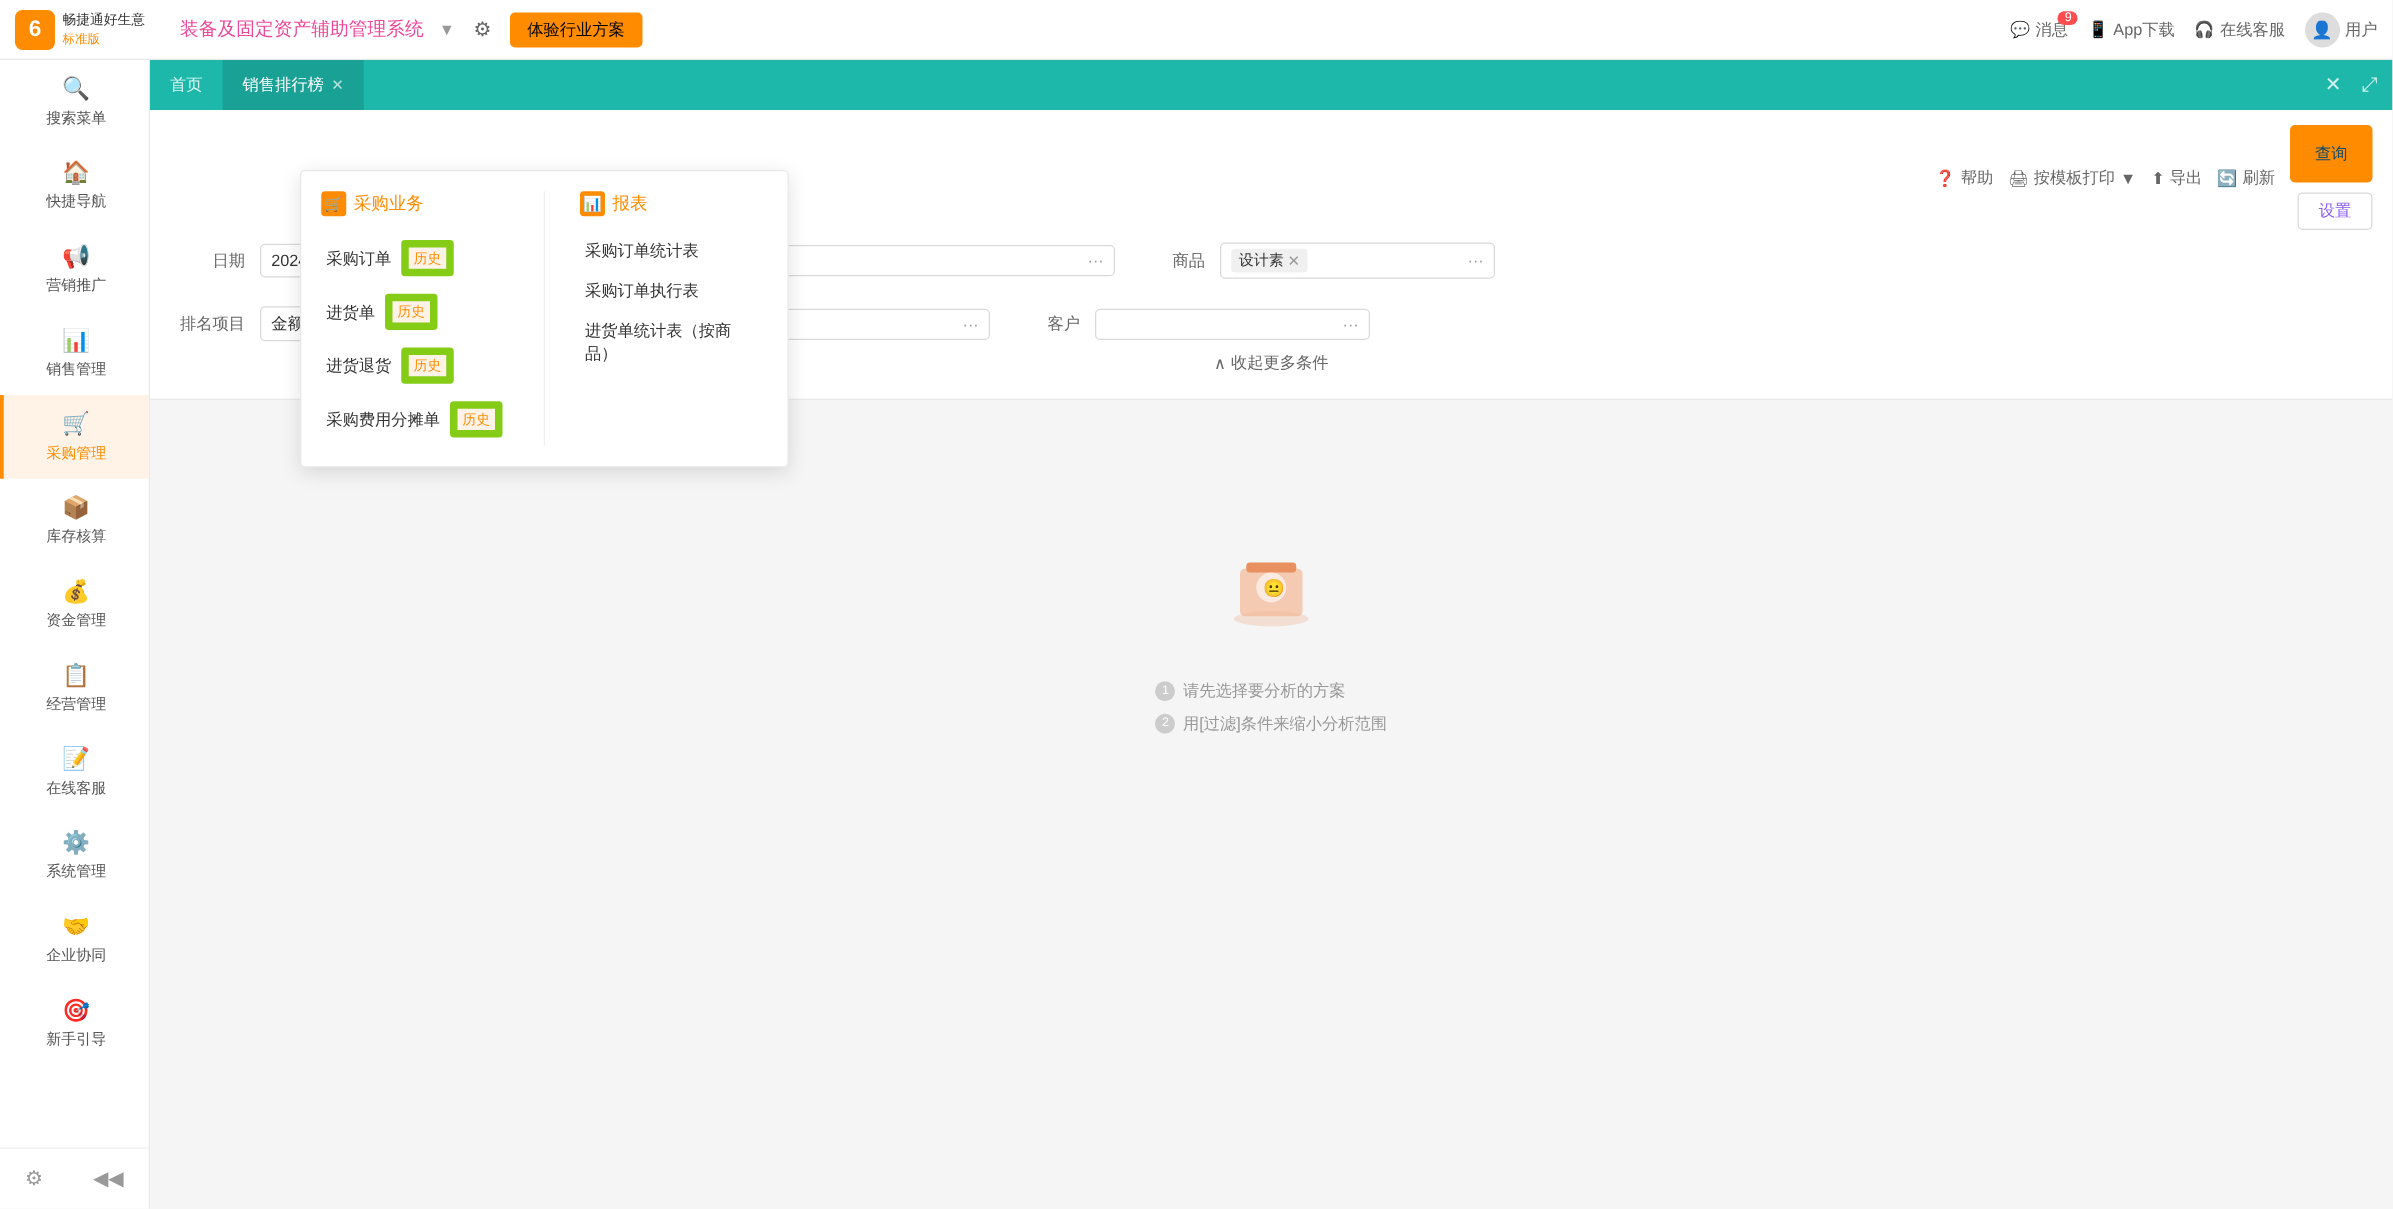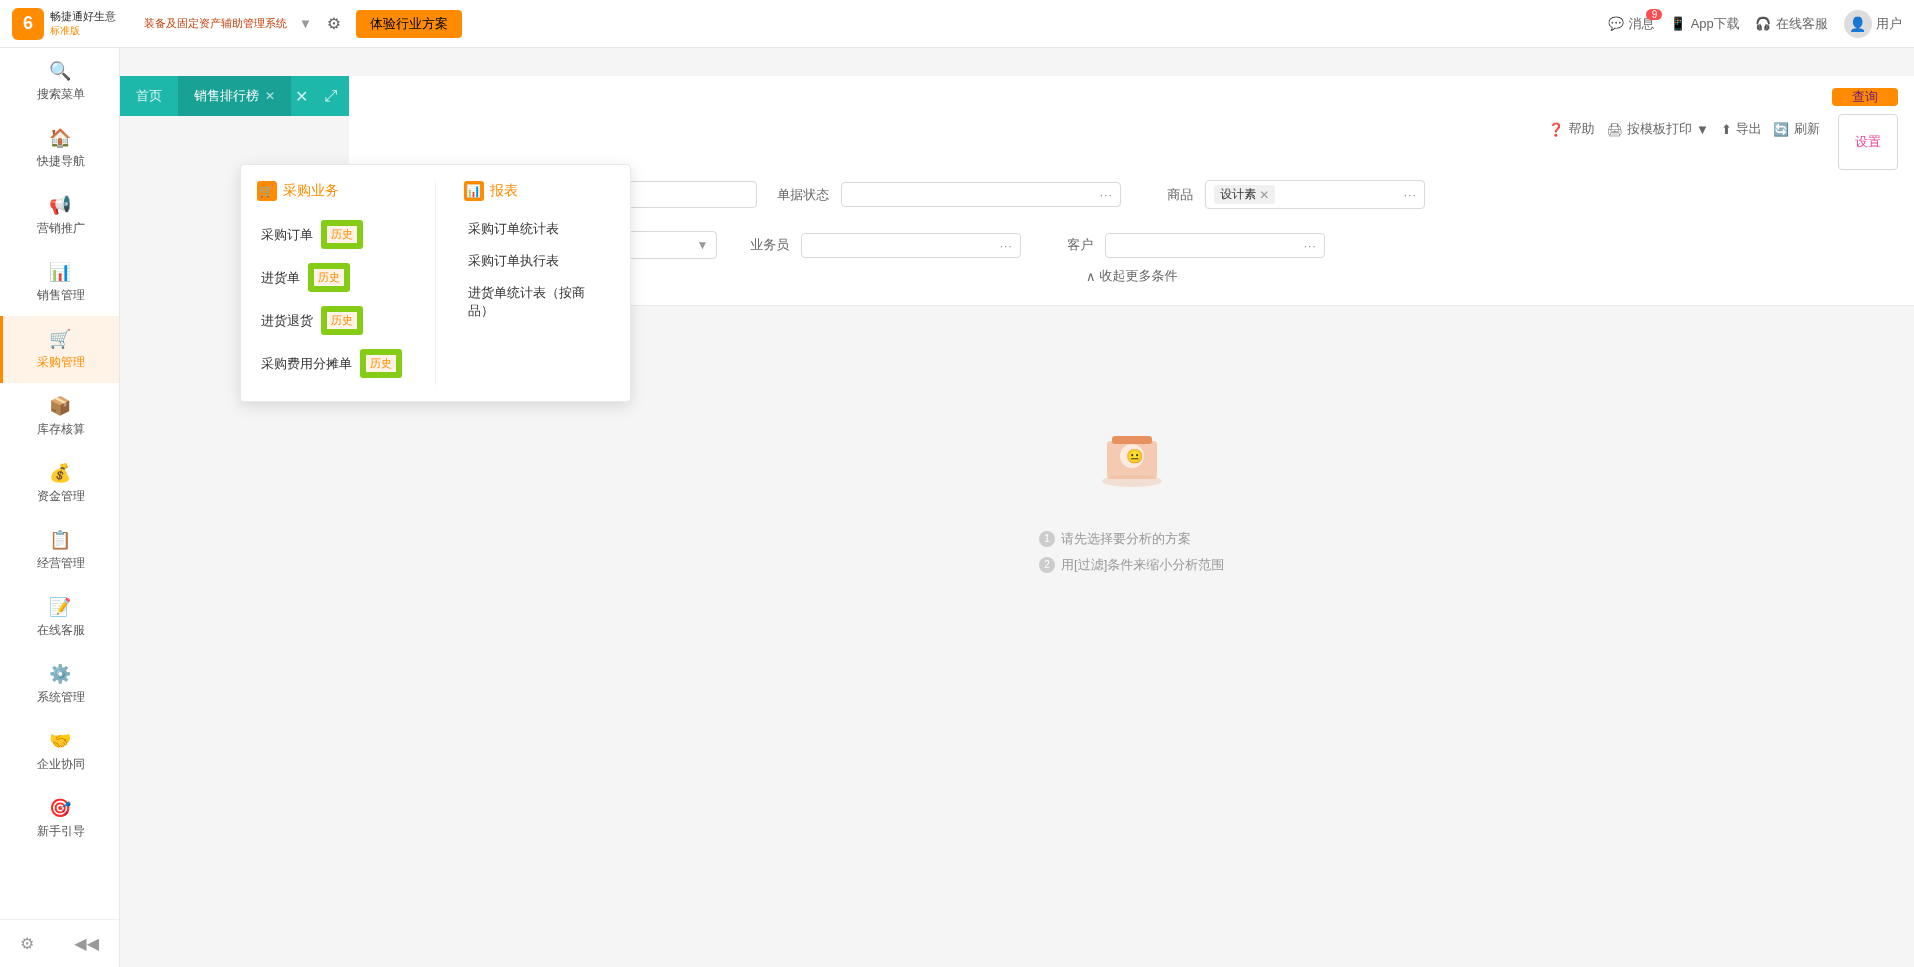--- a/index.html
+++ b/index.html
@@ -37,21 +37,21 @@
     }
     .logo-text { font-size: 11px; color: #333; line-height: 1.3; }
     .logo-badge { font-size: 10px; color: #ff8c00; }
     .header-middle {
       flex: 1;
       display: flex;
       align-items: center;
       gap: 8px;
       padding-left: 12px;
     }
-    .system-title { font-size: 11px; color: #c2410c; }
+    .system-title { font-size: 15px; color: #ec4899; }
     .system-title-dropdown { color: #999; margin-left: 4px; cursor: pointer; }
     .gear-btn {
       width: 28px; height: 28px;
       border: none; background: none;
       cursor: pointer;
       color: #666;
       font-size: 16px;
       display: flex; align-items: center; justify-content: center;
     }
     .industry-btn {
@@ -146,23 +146,23 @@
       cursor: pointer;
       color: #999;
       font-size: 16px;
       padding: 4px;
     }
 
     
     .content-area {
       flex: 1;
       display: flex;
+      flex-direction: column;
       overflow: hidden;
       position: relative;
-      margin-top: 28px;
     }
 
     
     .tab-bar {
       height: 40px;
       background: #1db8aa;
       display: flex;
       align-items: center;
       padding: 0 0;
       flex-shrink: 0;
@@ -222,33 +222,33 @@
       gap: 12px;
       margin-bottom: 10px;
     }
     .toolbar-btn {
       display: flex; align-items: center; gap: 4px;
       background: none; border: none;
       color: #666; cursor: pointer; font-size: 13px;
     }
     .query-btn {
       background: #ff8c00;
-      color: #701a75;
+      color: #0c4a6e;
       border: none;
       border-radius: 4px;
-      padding: 0 20px;
+      padding: 14px 20px;
       font-size: 13px;
       cursor: pointer;
     }
     .setting-btn {
       background: #fff;
-      color: #ec4899;
+      color: #8b5cf6;
       border: 1px solid #d9d9d9;
       border-radius: 4px;
-      padding: 18px 16px;
+      padding: 5px 16px;
       font-size: 13px;
       cursor: pointer;
       margin-top: 4px;
     }
     .filter-rows { display: flex; flex-direction: column; gap: 22px; }
     .filter-row { display: flex; align-items: center; gap: 12px; flex-wrap: wrap; }
     .filter-label { color: #666; font-size: 13px; white-space: nowrap; min-width: 60px; text-align: right; }
     .filter-control {
       display: flex; align-items: center;
       border: 1px solid #d9d9d9;

